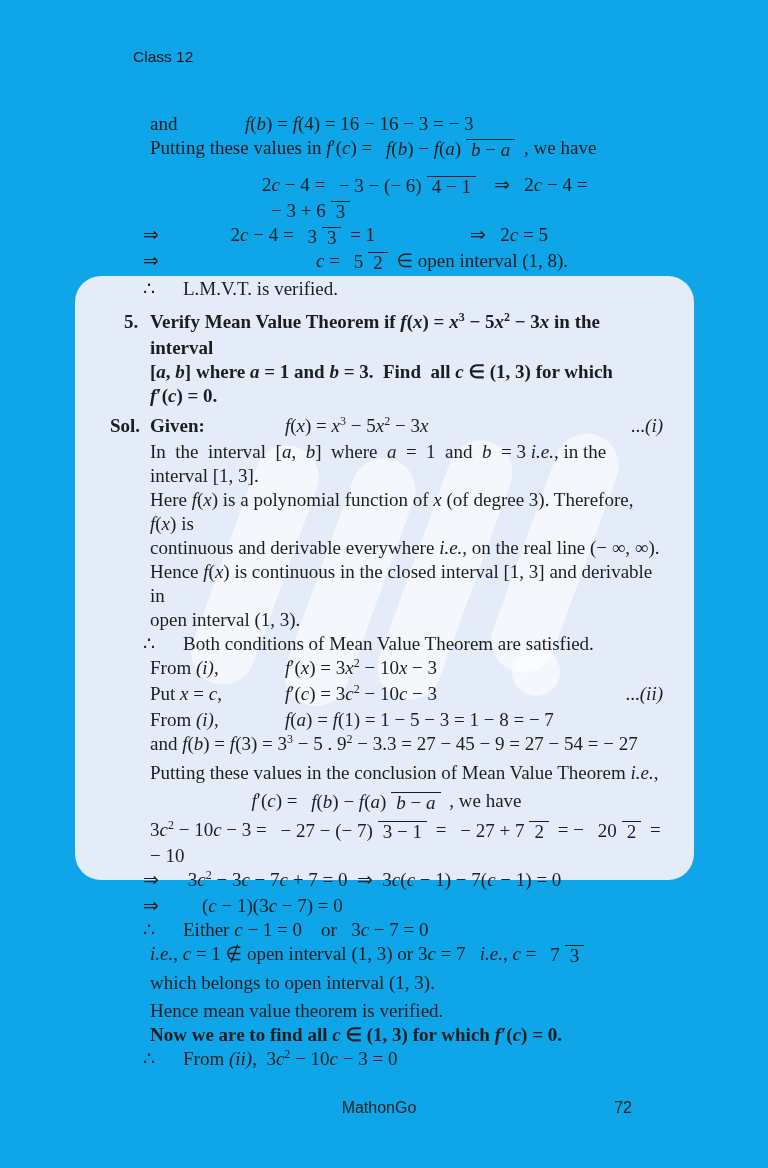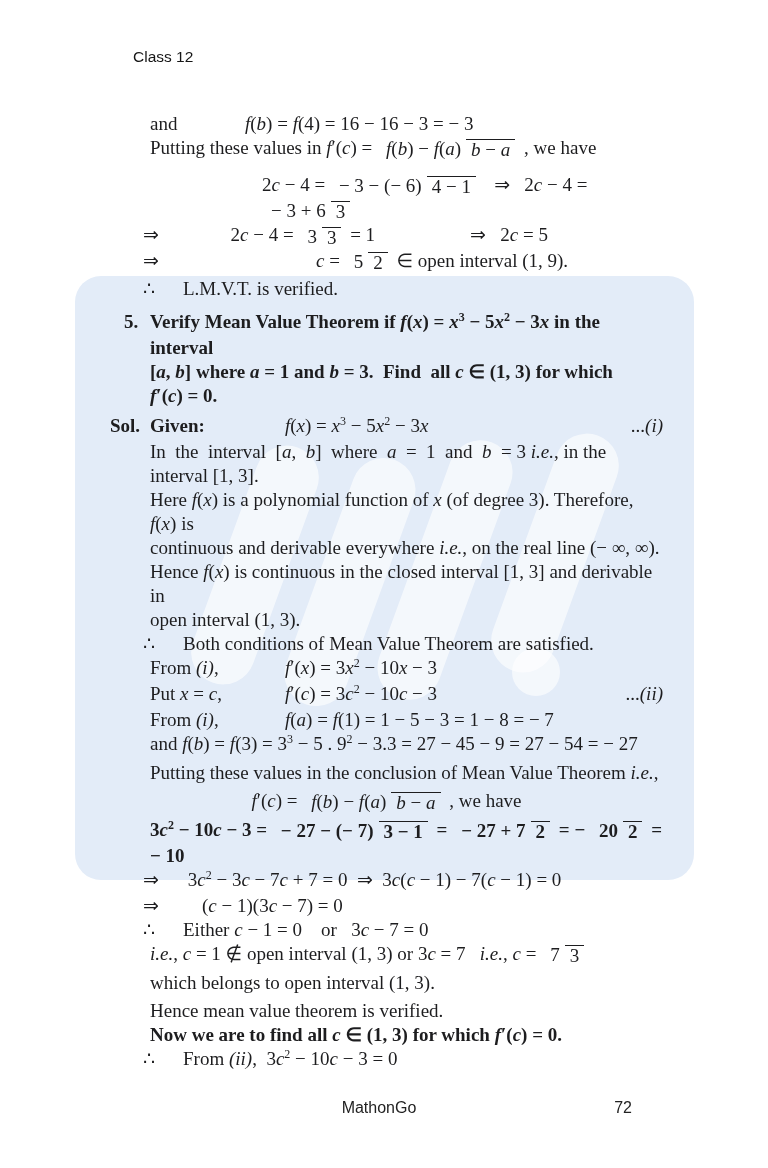--- a/index.html
+++ b/index.html
@@ -19,21 +19,21 @@
   .bar4{left:448px;top:152px;height:250px;}
   
   .content{position:absolute;left:150px;top:112px;width:513px;font-size:19px;line-height:24px;}
   .ln{position:relative;white-space:pre-wrap;min-height:24px;margin:0;}
   .ln:nth-child(3){margin-top:12px;}
   .ln:nth-child(6){margin-top:3px;}
   .ln:nth-child(7){margin-top:7px;}
   .ln:nth-child(10){margin-top:6px;}
   .ln:nth-child(22){margin-top:3px;}
   .ln:nth-child(23){margin:4px 0;}
-  .ln:nth-child(24){margin:0 0;font-weight:bold;}
+  .ln:nth-child(24){margin:0 0;}
   .ln:nth-child(29){margin:4px 0;}
   .gut{display:inline-block;width:40px;margin-left:-7px;}
   .ln[data-type="question-first"]{font-weight:700;margin-top:9px;}
   .ln[data-type="question-first"] .gut{width:26px;margin-left:-26px;}
   .ln[data-type="solution-first"] .gut{width:40px;margin-left:-40px;font-weight:700;}
   .lab{display:inline-block;width:135px;}
   .ln[data-type="labeled-narrow"] .lab{width:95px;}
   .ln[data-type="eq-center"]{text-align:center;padding-right:40px;}
   .ln[data-type="eq-indent"]{padding-left:112px;}
   .tag{position:absolute;right:0;bottom:2px;}
@@ -47,42 +47,42 @@
   .fr .dn{border-top:1.5px solid #1d1d1f;}
   
   .ftr{position:absolute;top:1099px;left:0;right:0;font-family:"Liberation Sans",sans-serif;
        font-size:16px;color:#222;}
   .ftr .brand{display:block;text-align:center;margin-right:10px;}
   .ftr .pageno{position:absolute;right:136px;top:0;}
 </style>
 </head>
 <body>
 
-<div class="page" style="background: #ffffff; color: rgb(29, 29, 31);">
+<div class="page" style="background: #0ea5e9; color: rgb(29, 29, 31);">
 
   <div class="hdr">
     <span>Class 12</span>
   </div>
 
   <div class="hl-box" style="background: rgb(227, 236, 248);">
     <div class="wm">
       <div class="bar bar1" style="background: rgba(255, 255, 255, 0.62);"></div>
       <div class="bar bar2" style="background: rgba(255, 255, 255, 0.62);"></div>
       <div class="bar bar3" style="background: rgba(255, 255, 255, 0.62);"></div>
       <div class="bar bar4" style="background: rgba(255, 255, 255, 0.62);"></div>
       <div class="dot" style="background: rgba(255, 255, 255, 0.62);"></div>
     </div>
   </div>
 
   <div class="content" id="content">
       <div class="ln" data-type="labeled-narrow"><span class="lab"><span class="">and</span></span><span><span class="mr"><i>f</i>(<i>b</i>) = <i>f</i>(4) = 16 − 16 − 3 = − 3</span></span></div>
       <div class="ln" data-type="text"><span><span class="">Putting these values in </span><span class="mr"><i>f</i>′(<i>c</i>) = </span><span class="fr"><span class="mr nm"><i>f</i>(<i>b</i>) − <i>f</i>(<i>a</i>)</span><span class="mr dn"><i>b</i> − <i>a</i></span></span><span class=""> , we have</span></span></div>
       <div class="ln" data-type="eq-indent"><span><span class="mr">2<i>c</i> − 4 = </span><span class="fr"><span class="mr nm">− 3 − (− 6)</span><span class="mr dn">4 − 1</span></span><span class="mr">   ⇒   2<i>c</i> − 4 = </span><span class="fr"><span class="mr nm">− 3 + 6</span><span class="mr dn">3</span></span></span></div>
       <div class="ln" data-type="derivation"><span class="gut">⇒</span><span><span class="">          </span><span class="mr">2<i>c</i> − 4 = </span><span class="fr"><span class="mr nm">3</span><span class="mr dn">3</span></span><span class="mr"> = 1</span><span class="">                    </span><span class="mr">⇒   2<i>c</i> = 5</span></span></div>
-      <div class="ln" data-type="derivation"><span class="gut">⇒</span><span><span class="">                            </span><span class="mr"><i>c</i> = </span><span class="fr"><span class="mr nm">5</span><span class="mr dn">2</span></span><span class="mr"> ∈ </span><span class="">open interval (1, 9).</span></span></div>
+      <div class="ln" data-type="derivation"><span class="gut">⇒</span><span><span class="">                            </span><span class="mr"><i>c</i> = </span><span class="fr"><span class="mr nm">5</span><span class="mr dn">2</span></span><span class="mr"> ∈ </span><span class="">open interval (1, 8).</span></span></div>
       <div class="ln" data-type="derivation"><span class="gut">∴</span><span><span class="">L.M.V.T. is verified.</span></span></div>
       <div class="ln" data-type="question-first"><span class="gut">5.</span><span><span class="bd">Verify Mean Value Theorem if </span><span class="mr bd"><i>f</i>(<i>x</i>) = <i>x</i></span><span class="sup bd">3</span><span class="mr bd"> − 5<i>x</i></span><span class="sup bd">2</span><span class="mr bd"> − 3<i>x</i></span><span class="bd"> in the interval</span></span></div>
       <div class="ln" data-type="question-cont"><span><span class="mr bd">[<i>a</i>, <i>b</i>]</span><span class="bd"> where </span><span class="mr bd"><i>a</i></span><span class="bd"> = 1 and </span><span class="mr bd"><i>b</i></span><span class="bd"> = 3.  Find  all </span><span class="mr bd"><i>c</i></span><span class="bd"> ∈ (1, 3) for which</span></span></div>
       <div class="ln" data-type="question-cont"><span><span class="mr bd"><i>f</i>′(<i>c</i>)</span><span class="bd"> = 0.</span></span></div>
       <div class="ln" data-type="solution-first"><span class="gut">Sol.</span><span class="lab"><span class="bd">Given:</span></span><span><span class="mr"><i>f</i>(<i>x</i>) = <i>x</i></span><span class="sup">3</span><span class="mr"> − 5<i>x</i></span><span class="sup">2</span><span class="mr"> − 3<i>x</i></span></span><span class="tag"><span class="">...</span><span class="it">(i)</span></span></div>
       <div class="ln" data-type="text"><span><span class="">In  the  interval  </span><span class="mr">[<i>a</i>,  <i>b</i>]</span><span class="">  where  </span><span class="mr"><i>a</i></span><span class="">  =  1  and  </span><span class="mr"><i>b</i></span><span class="">  = 3 </span><span class="it">i.e.</span><span class="">, in the</span></span></div>
       <div class="ln" data-type="text"><span><span class="">interval [1, 3].</span></span></div>
       <div class="ln" data-type="text"><span><span class="">Here </span><span class="mr"><i>f</i>(<i>x</i>)</span><span class=""> is a polynomial function of </span><span class="mr"><i>x</i></span><span class=""> (of degree 3). Therefore, </span><span class="mr"><i>f</i>(<i>x</i>)</span><span class=""> is</span></span></div>
       <div class="ln" data-type="text"><span><span class="">continuous and derivable everywhere </span><span class="it">i.e.</span><span class="">, on the real line (− ∞, ∞).</span></span></div>
       <div class="ln" data-type="text"><span><span class="">Hence </span><span class="mr"><i>f</i>(<i>x</i>)</span><span class=""> is continuous in the closed interval [1, 3] and derivable in</span></span></div>

